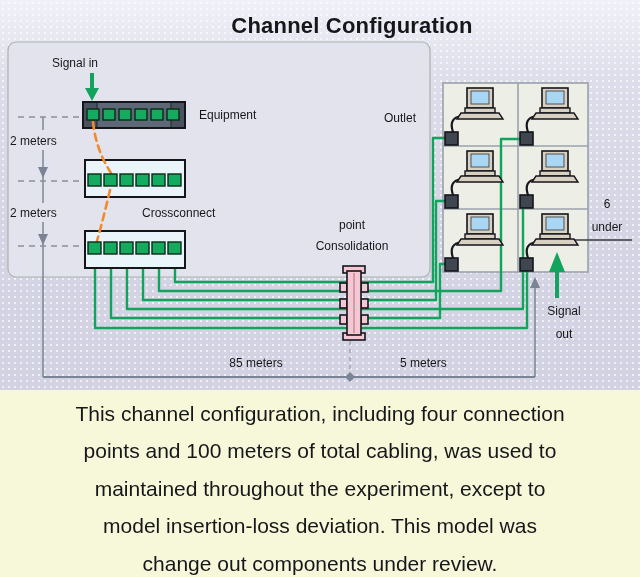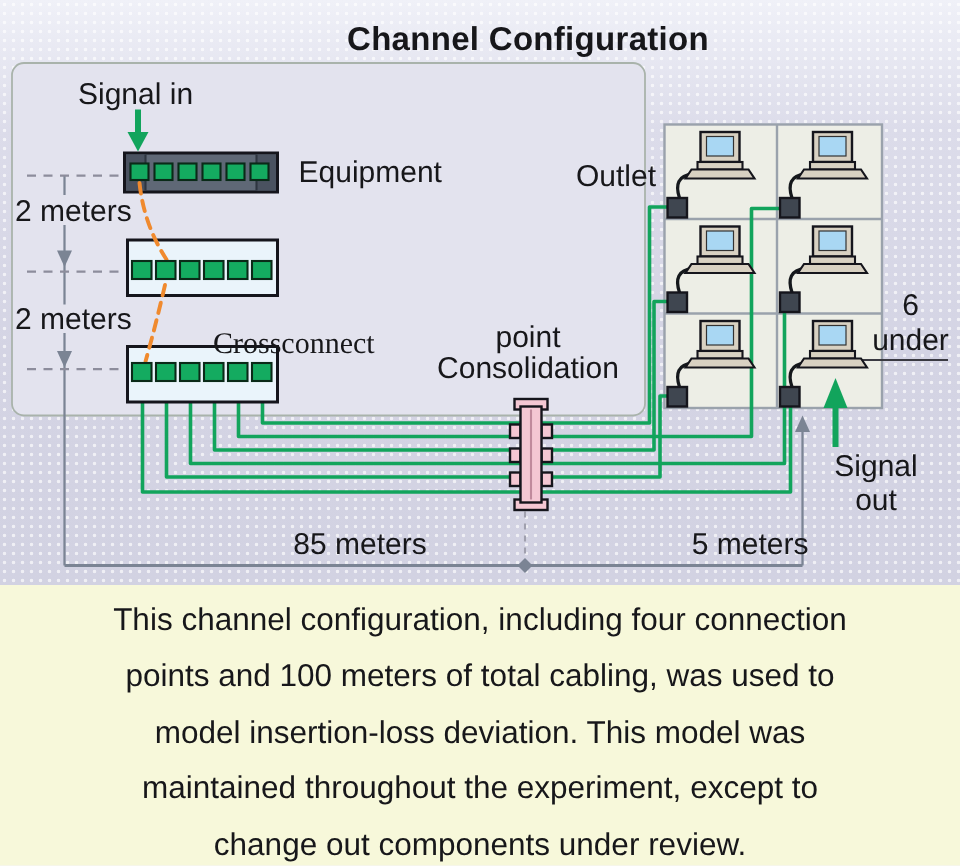--- a/index.html
+++ b/index.html
@@ -12,21 +12,21 @@
     background-color:#d6d6e5;
     background-image:
       radial-gradient(rgba(255,255,255,.65) .9px, rgba(255,255,255,0) 1.4px),
       linear-gradient(180deg,#f0f1f8 0%, #dcdcea 22%, #d4d4e4 60%, #d2d2e2 100%);
     background-size:6px 6px, 100% 100%;
   }
   .title{
     position:absolute;top:13px;left:0;width:100%;box-sizing:border-box;padding-left:64px;
     text-align:center;font-size:22px;font-weight:bold;letter-spacing:.2px;
   }
-  .lbl{position:absolute;font-size:20px;line-height:20px;white-space:nowrap;}
+  .lbl{position:absolute;font-size:12px;line-height:20px;white-space:nowrap;}
   .lbl.center{text-align:center;white-space:normal;}
   svg{position:absolute;left:0;top:0;}
   .caption{
     position:absolute;left:0;top:390px;width:640px;height:229px;
     background:#f7f8da;text-align:center;
     font-size:21px;line-height:37.4px;padding-top:5px;box-sizing:border-box;
   }
 </style>
 </head>
 <body>
@@ -190,38 +190,38 @@
         <rect x="555" y="270" width="4" height="28"></rect>
         <polygon points="549,272 565,272 557,252"></polygon>
       </g>
     </svg>
 
     <div class="title">Channel Configuration</div>
     <div class="lbl" style="left:52px;top:53px;">Signal in</div>
     <div class="lbl" style="left:199px;top:105px;">Equipment</div>
     <div class="lbl" style="left:10px;top:131px;">2 meters</div>
     <div class="lbl" style="left:10px;top:203px;">2 meters</div>
-    <div class="lbl" style="left:142px;top:219px;font-family:Liberation Serif, serif;">Crossconnect</div>
+    <div class="lbl" style="left:142px;top:203px;">Crossconnect</div>
     <div class="lbl center" style="left:287px;top:215px;width:130px;line-height:21px;">
       <span style="display:block;">point</span>
       <span style="display:block;">Consolidation</span>
     </div>
     <div class="lbl" style="left:384px;top:108px;text-align:center;">Outlet</div>
     <div class="lbl center" style="left:576px;top:193px;width:62px;line-height:23px;">
       <span style="display:block;">6</span>
       <span style="display:block;">under</span>
     </div>
-    <div class="lbl" style="left:150px;top:353px;width:180px;text-align:center;">85 meters</div>
-    <div class="lbl" style="left:384px;top:353px;width:155px;text-align:right;">5 meters</div>
-    <div class="lbl center" style="left:534px;top:300px;width:60px;line-height:23px;padding-left:20px;">
+    <div class="lbl" style="left:166px;top:353px;width:180px;text-align:center;">85 meters</div>
+    <div class="lbl" style="left:400px;top:353px;width:155px;text-align:left;">5 meters</div>
+    <div class="lbl center" style="left:534px;top:300px;width:60px;line-height:23px;">
       <span style="display:block;">Signal</span>
       <span style="display:block;">out</span>
     </div>
   </div>
 
   <div class="caption">
     <div>This channel configuration, including four connection</div>
     <div>points and 100 meters of total cabling, was used to</div>
+    <div>maintained throughout the experiment, except to</div>
     <div>model insertion-loss deviation. This model was</div>
-    <div>maintained throughout the experiment, except to</div>
     <div>change out components under review.</div>
   </div>
 </div>
 
 </body></html>

